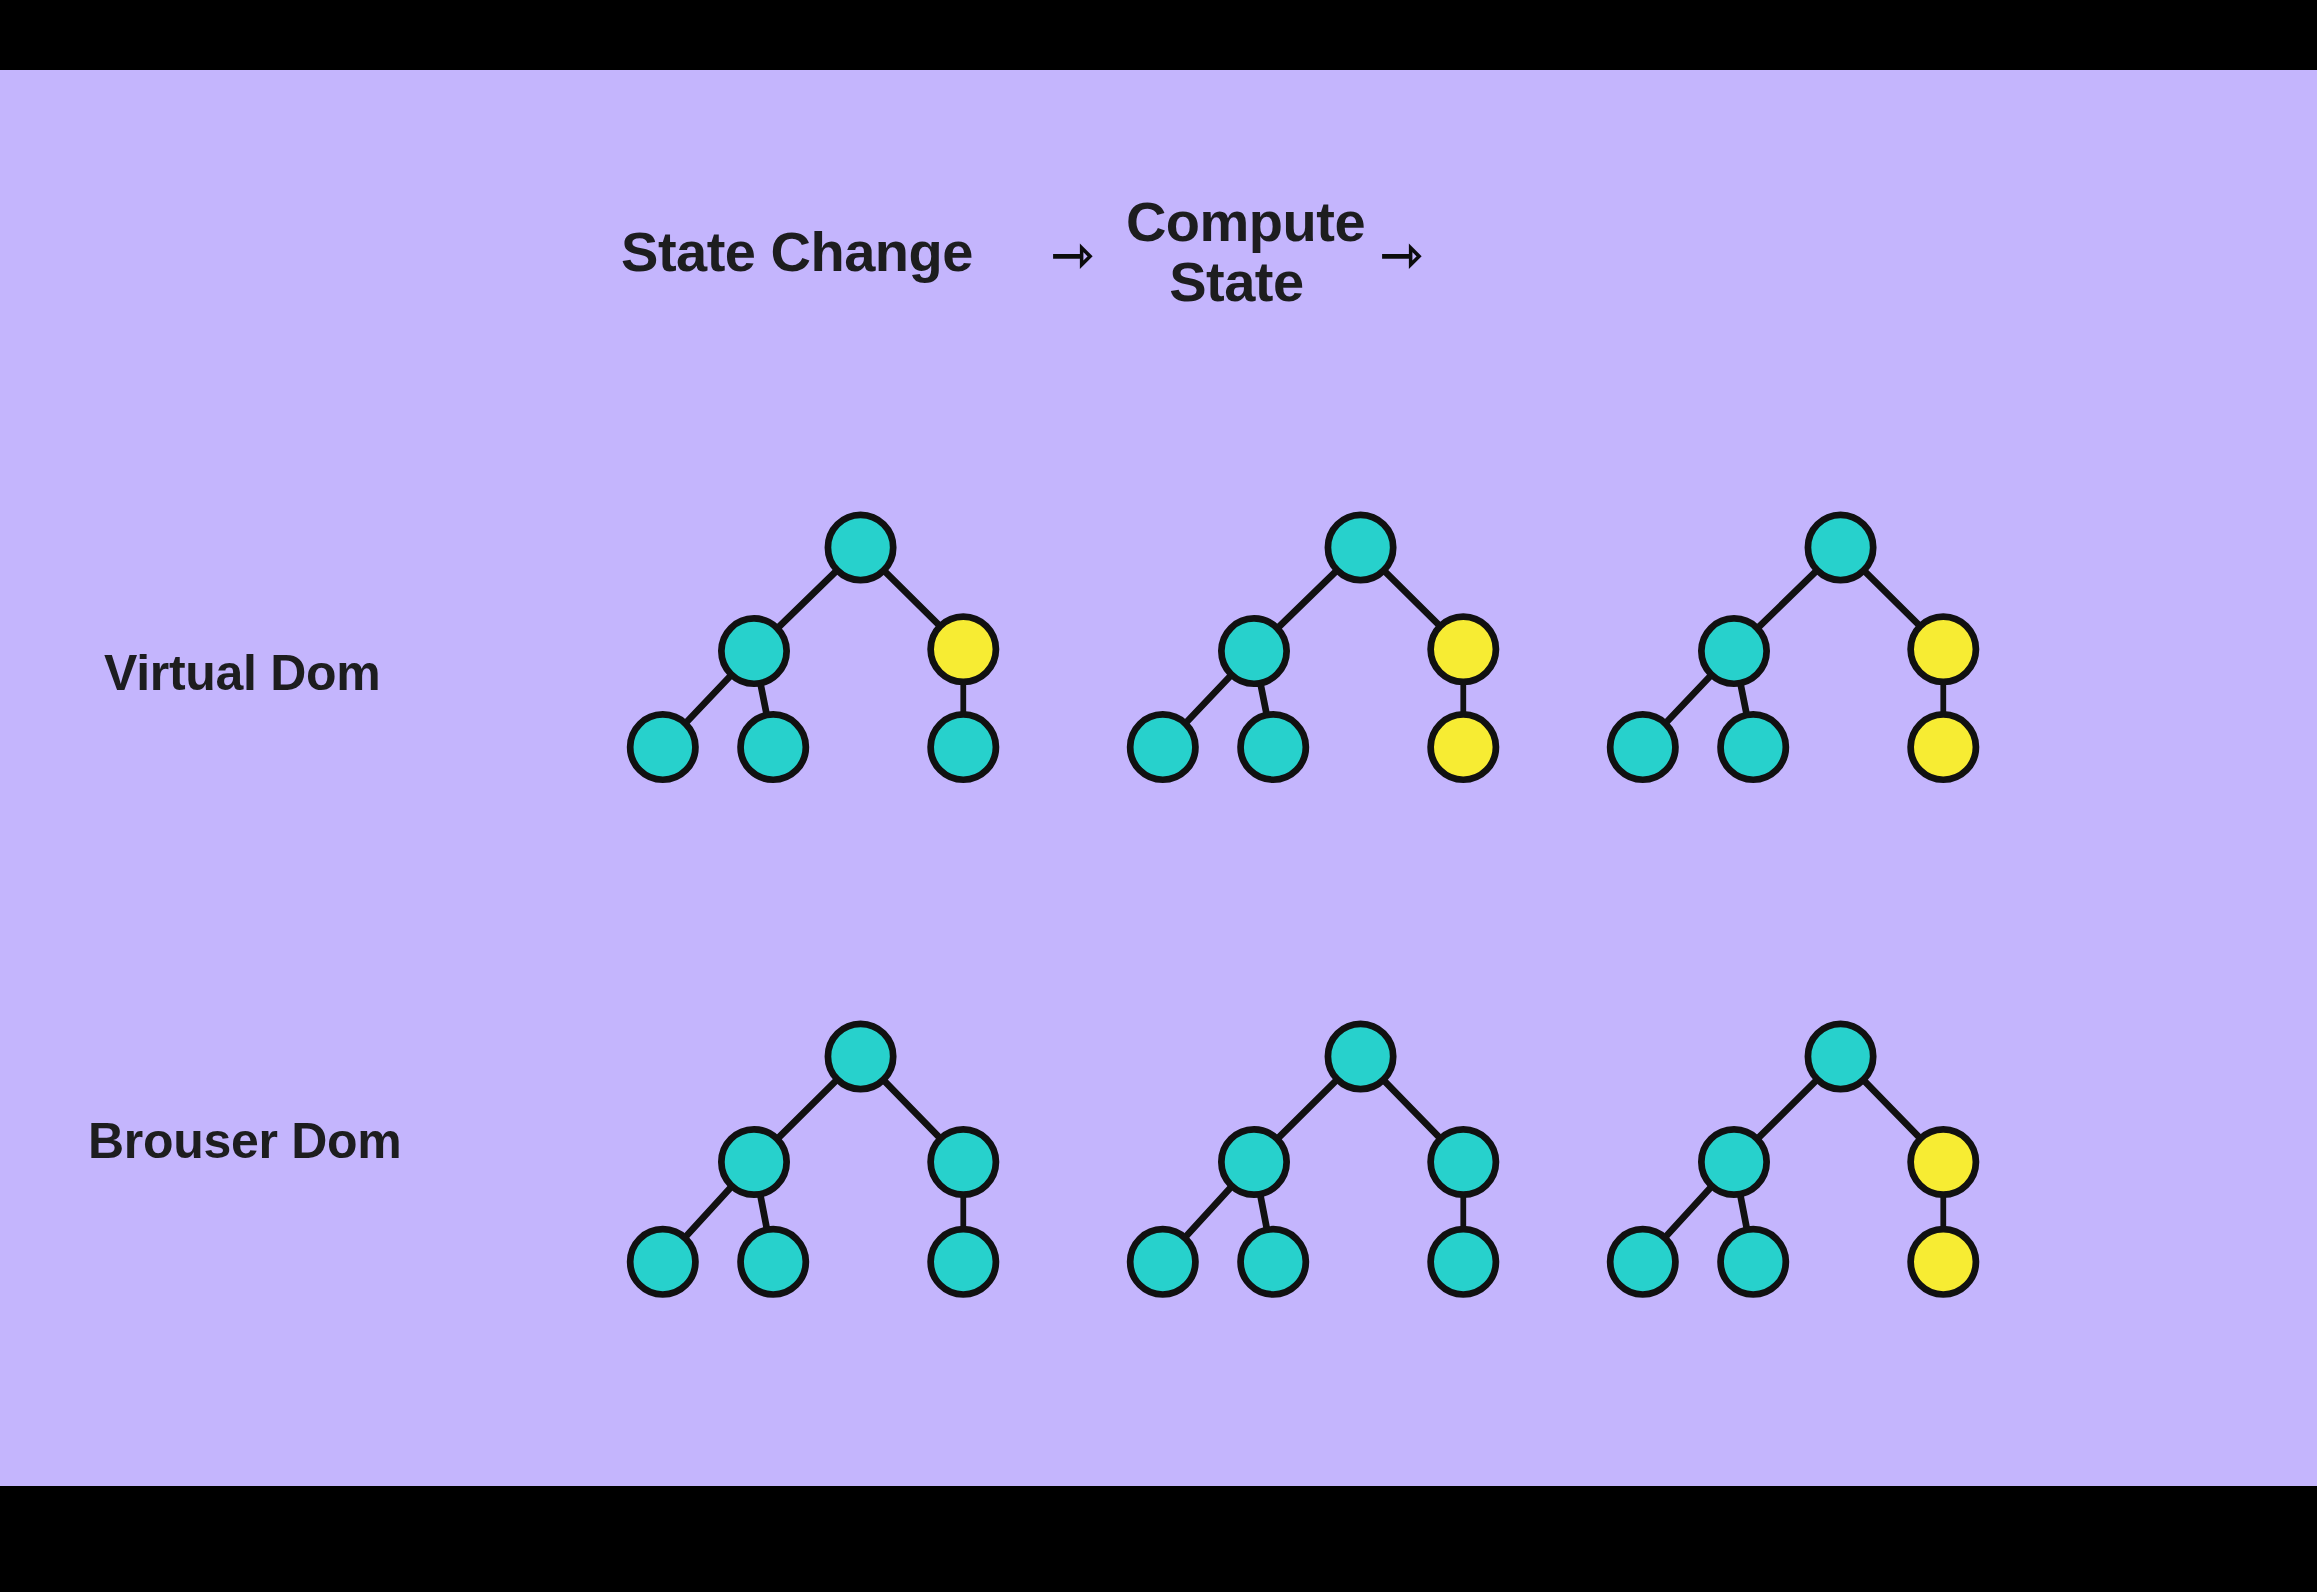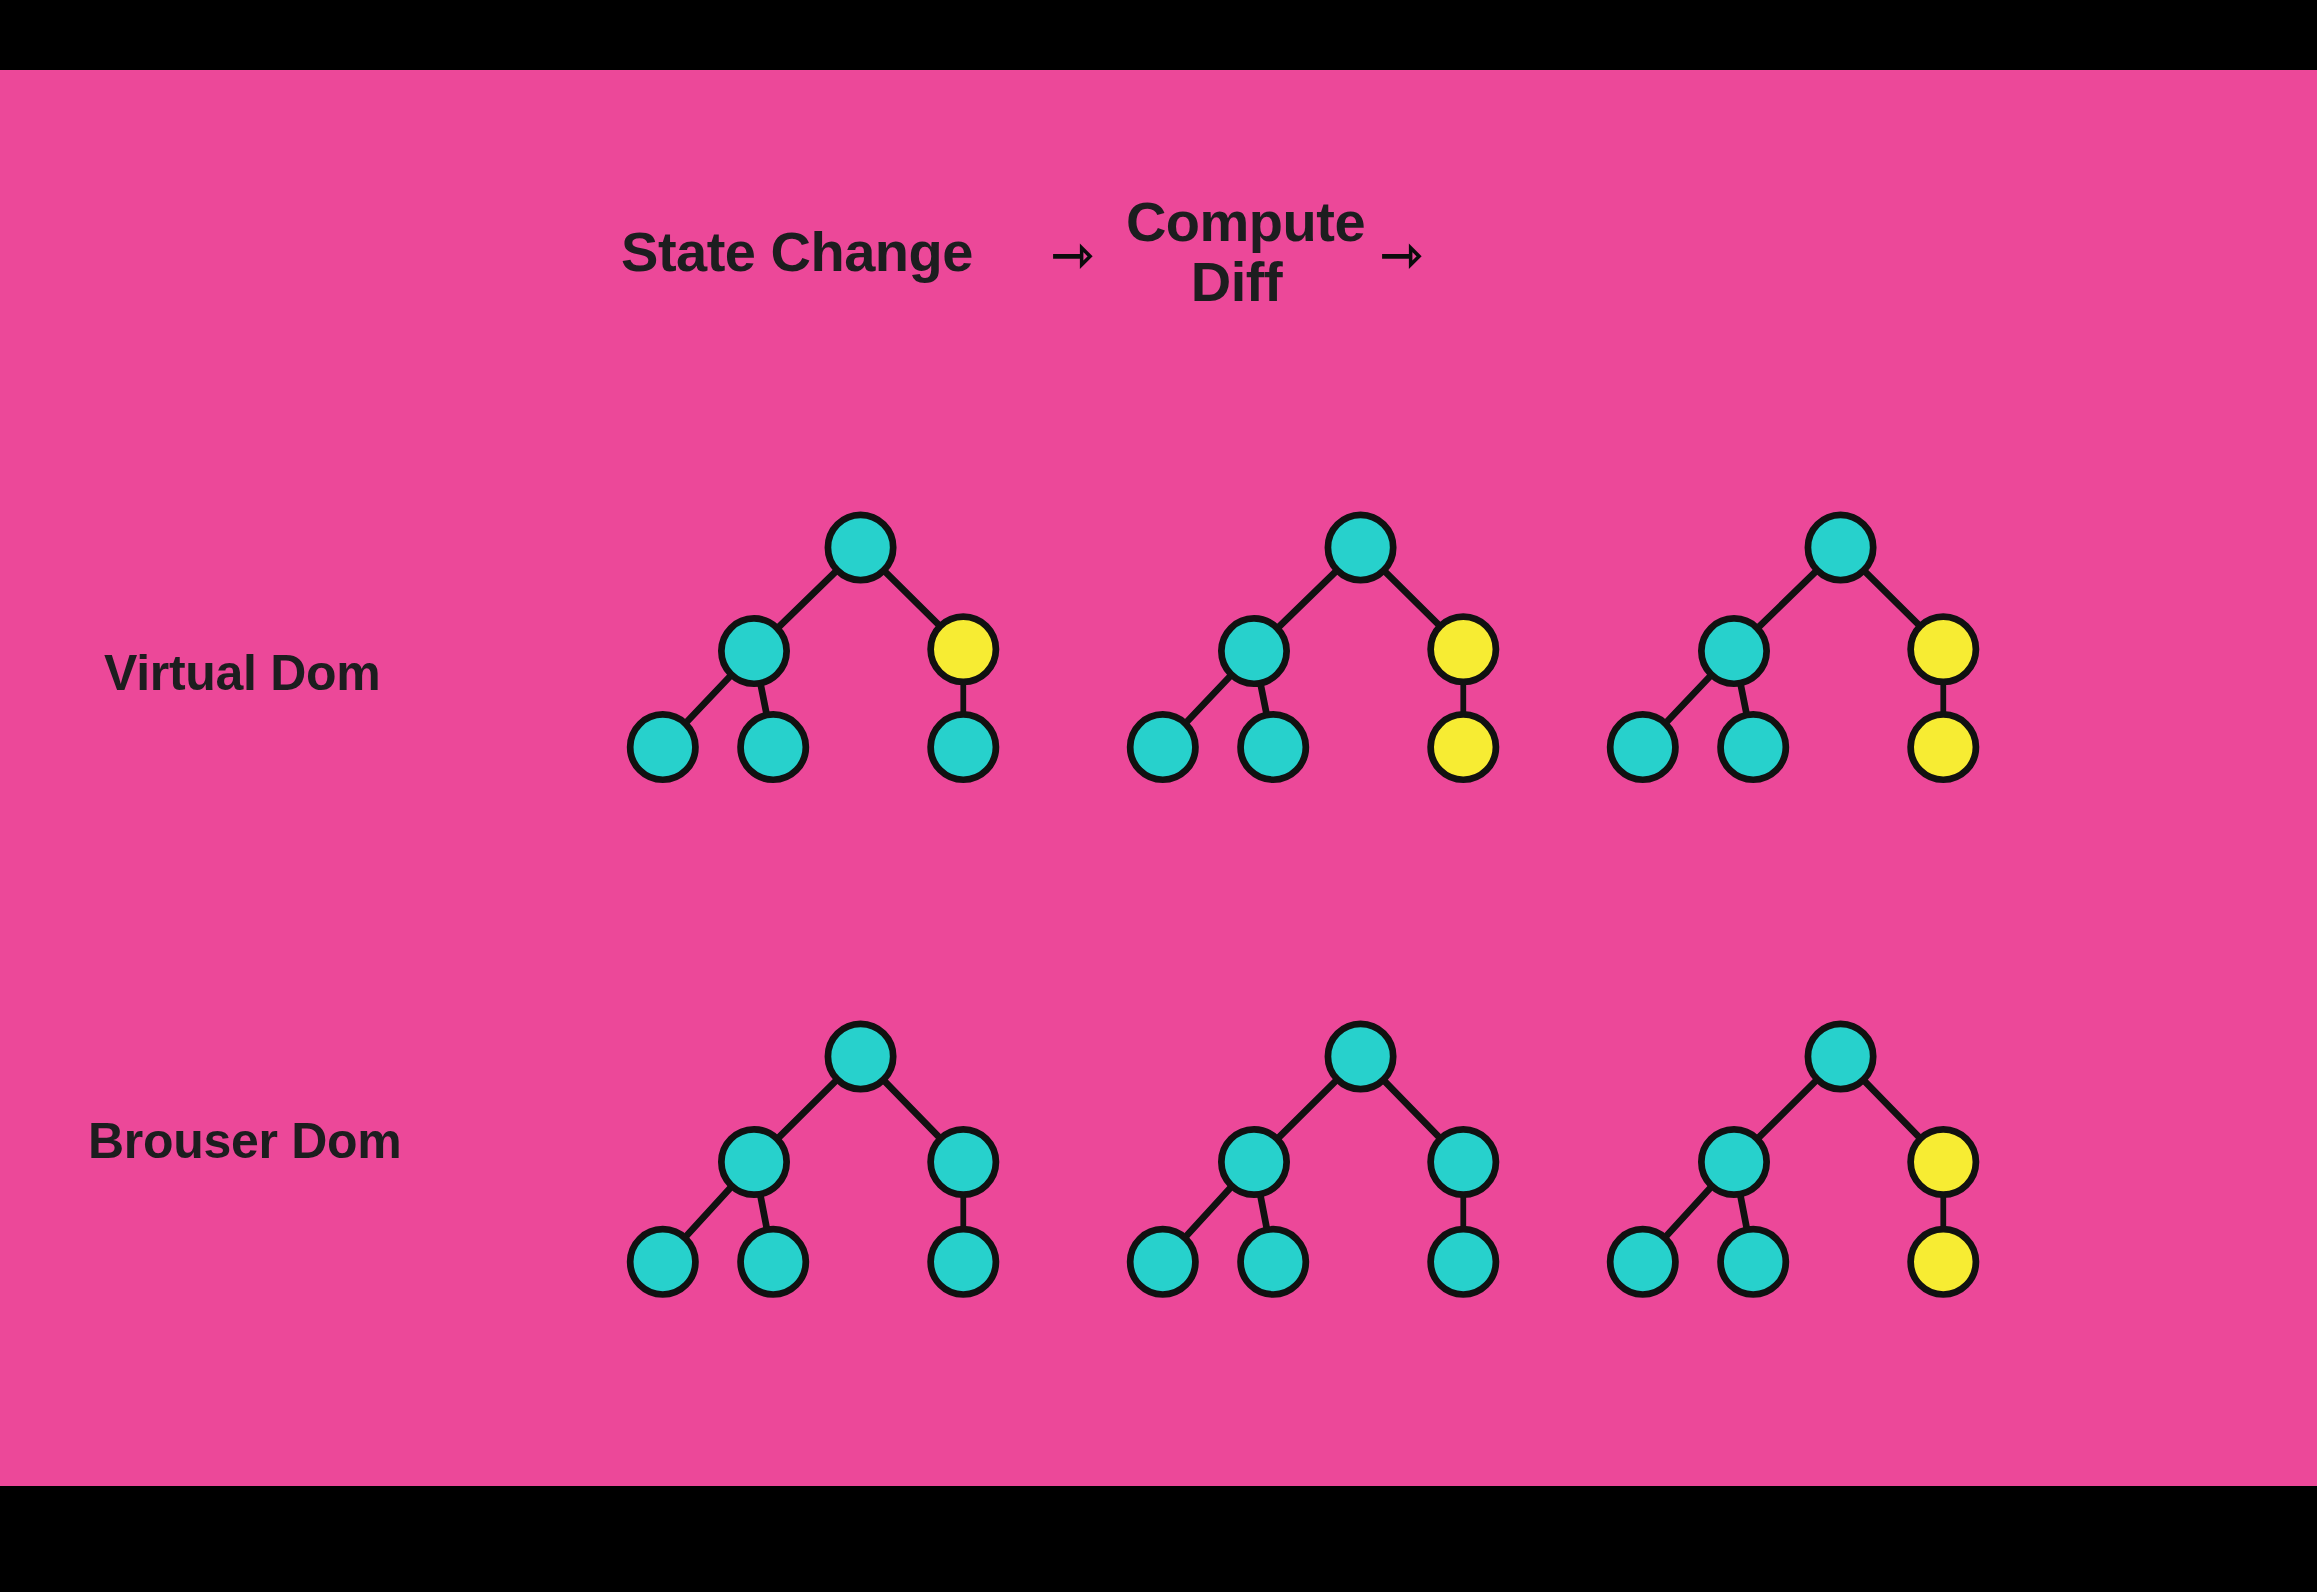--- a/index.html
+++ b/index.html
@@ -27,21 +27,21 @@
   }
   .letterbox.top { top: 0; height: 70px; }
   .letterbox.bottom { top: 1486px; height: 107px; }
 
   #canvas {
     position: absolute;
     left: 0;
     top: 70px;
     width: 2317px;
     height: 1416px;
-    background: #ec4899;
+    background: #c4b5fd;
   }
 
   
   #flow {
     position: absolute;
     left: 576px;
     top: 86px;
     width: 1556px;
     height: 192px;
     display: flex;
@@ -110,21 +110,21 @@
 
   <div class="letterbox top"></div>
   <div class="letterbox bottom"></div>
 
   <div id="canvas">
 
     <div id="flow">
       <div class="flow-label" id="flow-step-0">State Change</div>
       <div class="flow-arrow">⇾</div>
       <div class="flow-label" id="flow-step-1">Compute
-Diff</div>
+State</div>
       <div class="flow-arrow">⇾</div>
     </div>
 
     <div class="row-label" id="row-label-0">Virtual Dom</div>
     <div class="row-label" id="row-label-1">Brouser Dom</div>
 
     <div id="trees-container">
         <div class="tree" style="left: 634px; top: 437px;">
           <svg width="480" height="317" viewBox="0 0 500 330">
             <line x1="214.49822207272683" y1="62.92064879410361" x2="146.50177792727317" y2="129.0793512058964" class="edge" stroke="#111111"></line>

